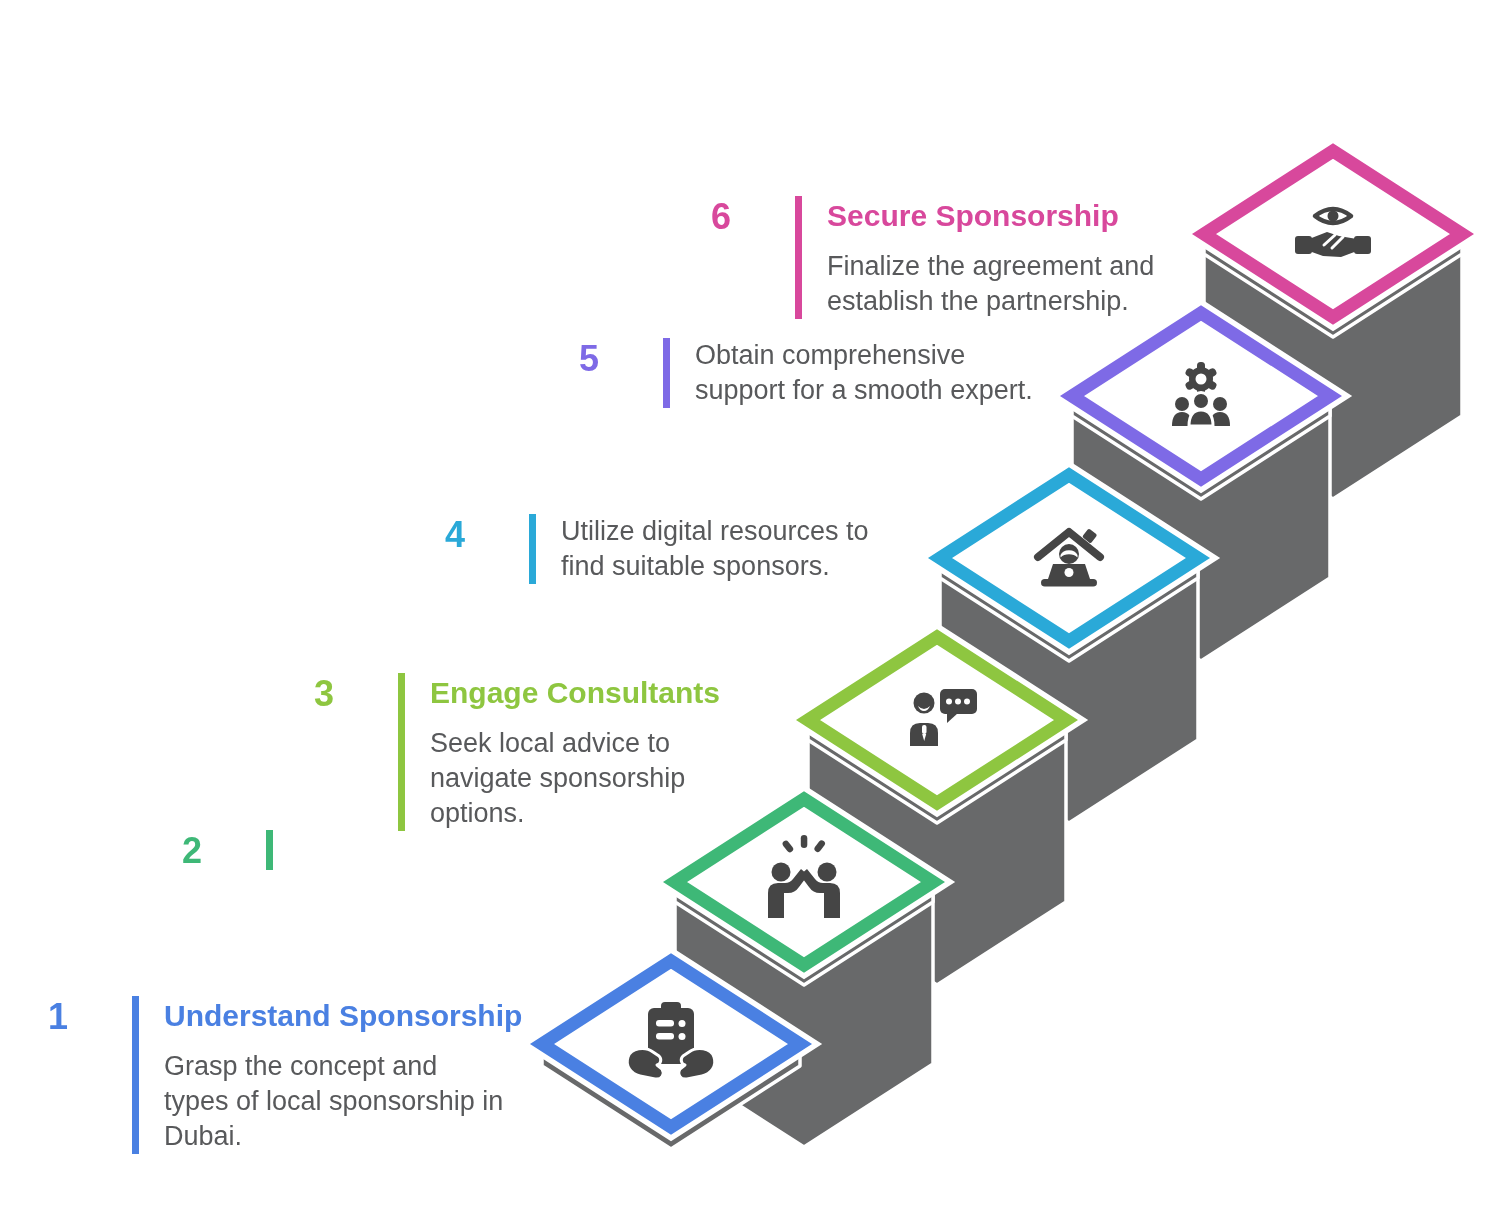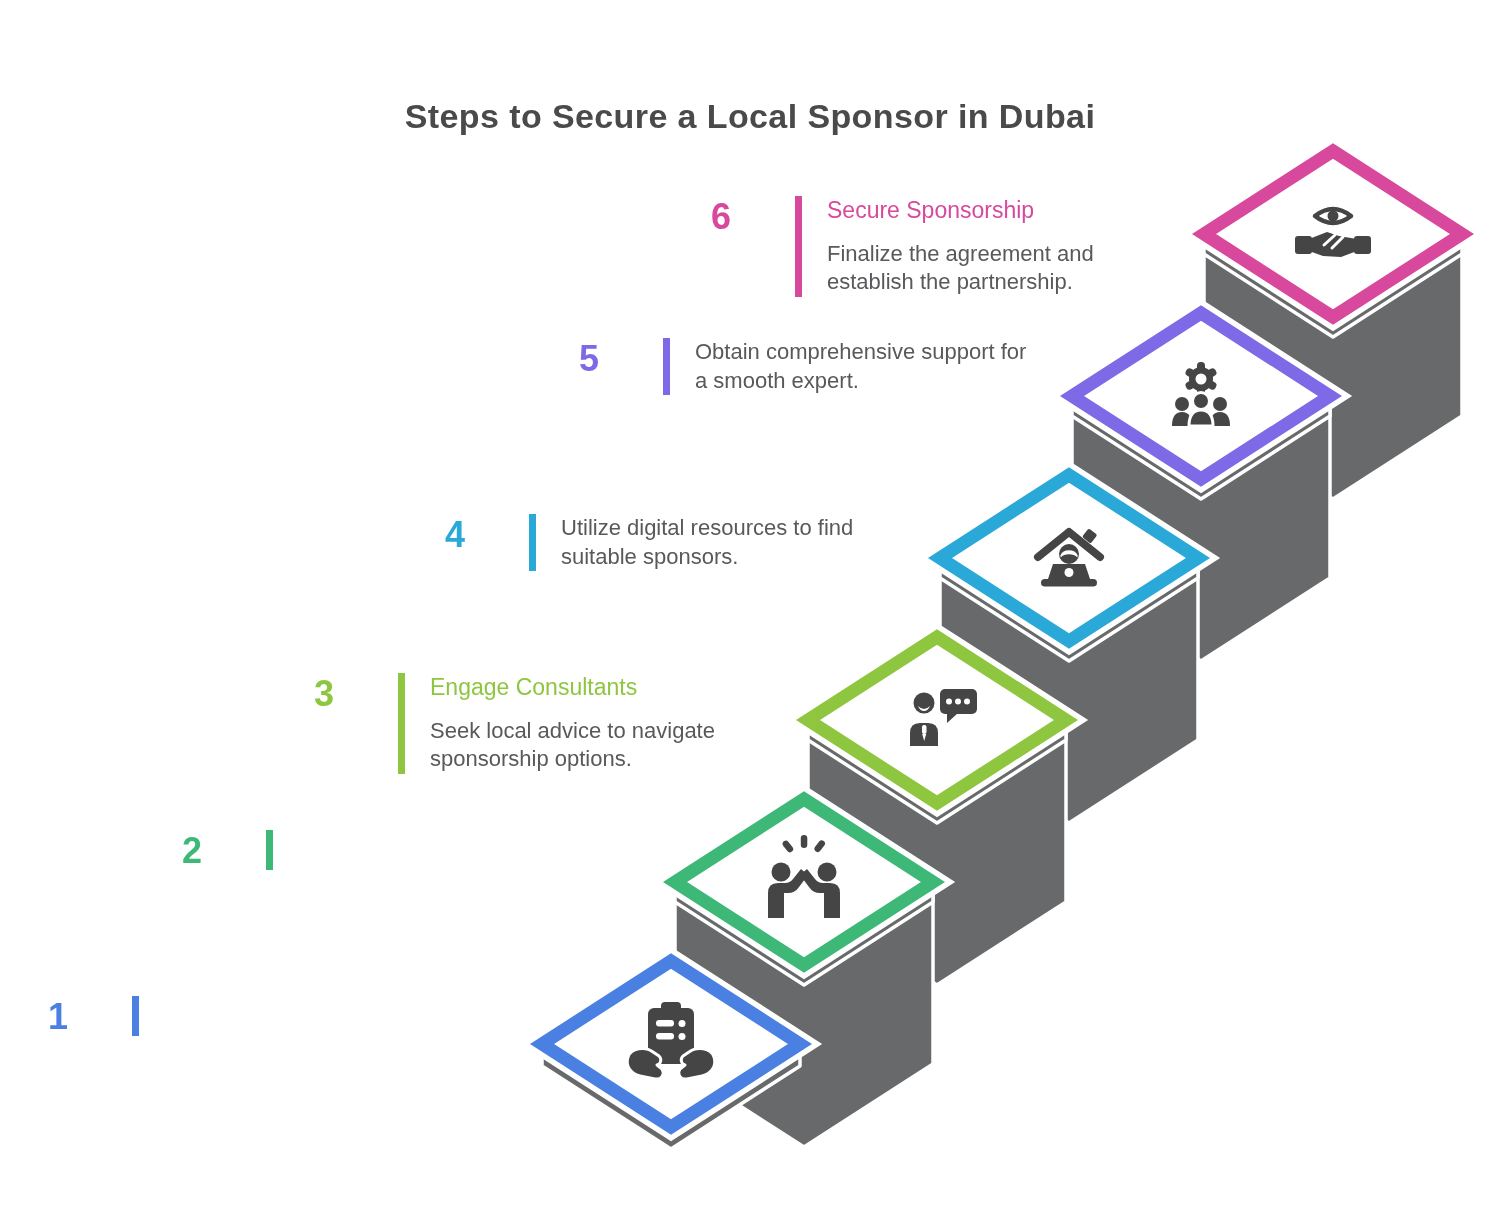--- a/index.html
+++ b/index.html
@@ -18,30 +18,29 @@
   .ics{fill:none;stroke:var(--icon,#454545);stroke-linecap:round;stroke-linejoin:round;}
   .icw2{fill:none;stroke:#ffffff;stroke-width:3;stroke-linecap:round;}
   .hnd{stroke:#ffffff;stroke-width:3;stroke-linejoin:round;}
   .ics2{stroke:#ffffff;stroke-width:3;}
 
   
   .step-row{position:absolute;display:flex;align-items:stretch;}
   .step-num{width:60px;flex:none;text-align:right;font-size:36px;font-weight:bold;
     color:var(--accent);line-height:1.05;margin-right:64px;align-self:flex-start;padding-top:2px;}
   .step-bar{width:7px;flex:none;background:var(--accent);margin-right:25px;}
-  .step-title{margin:0 0 14px 0;font-size:23px;font-weight:normal;color:var(--accent);line-height:1.3;}
-  .step-desc{margin:0;font-size:22px;color:#58595b;line-height:1.3;max-width:345px;}
+  .step-title{margin:0 0 14px 0;font-size:30px;font-weight:bold;color:var(--accent);line-height:1.3;}
+  .step-desc{margin:0;font-size:27px;color:#58595b;line-height:1.3;max-width:345px;}
   .row-5 .step-title{max-width:290px;}
 </style>
 </head>
 <body>
 
 <div class="canvas">
 
-  <h1 class="main-title">Steps to Secure a Local Sponsor in Dubai</h1>
 
   <svg class="stairs" width="1500" height="1226" viewBox="0 0 1500 1226" id="stairs-svg" style="--stair: #68696a; --icon: #454545;">
 
     <g class="step" style="--accent: #d8489c;">
       <polygon class="ext" points="1333,151 1462,234 1462,416 1333,499 1204,416 1204,234"></polygon>
       <polygon class="tread" points="1333,151 1462,234 1462,254 1333,337 1204,254 1204,234"></polygon>
       <polygon class="halo" points="1333,151 1462,234 1333,317 1204,234"></polygon>
       <polygon class="dia" points="1333,151 1462,234 1333,317 1204,234"></polygon>
       <g transform="translate(1333,232)">
         <path class="ics" style="stroke-width:4.5" d="M -18 -16 Q 0 -30 18 -16 Q 0 -2 -18 -16 Z"></path>
@@ -180,15 +179,19 @@
   <div class="step-row row-2" style="left: 142px; top: 830px; --accent: #3eb877;">
     <div class="step-num">2</div>
     <div class="step-bar"></div>
     <div class="step-text">
     </div>
   </div>
 
   <div class="step-row row-1" style="left: 8px; top: 996px; --accent: #4a80e2;">
     <div class="step-num">1</div>
     <div class="step-bar"></div>
+    <div class="step-text">
+      <h2 class="step-title">Understand Sponsorship</h2>
+      <p class="step-desc">Grasp the concept and types of local sponsorship in Dubai.</p>
+    </div>
   </div>
 
 </div>
 
 </body></html>

